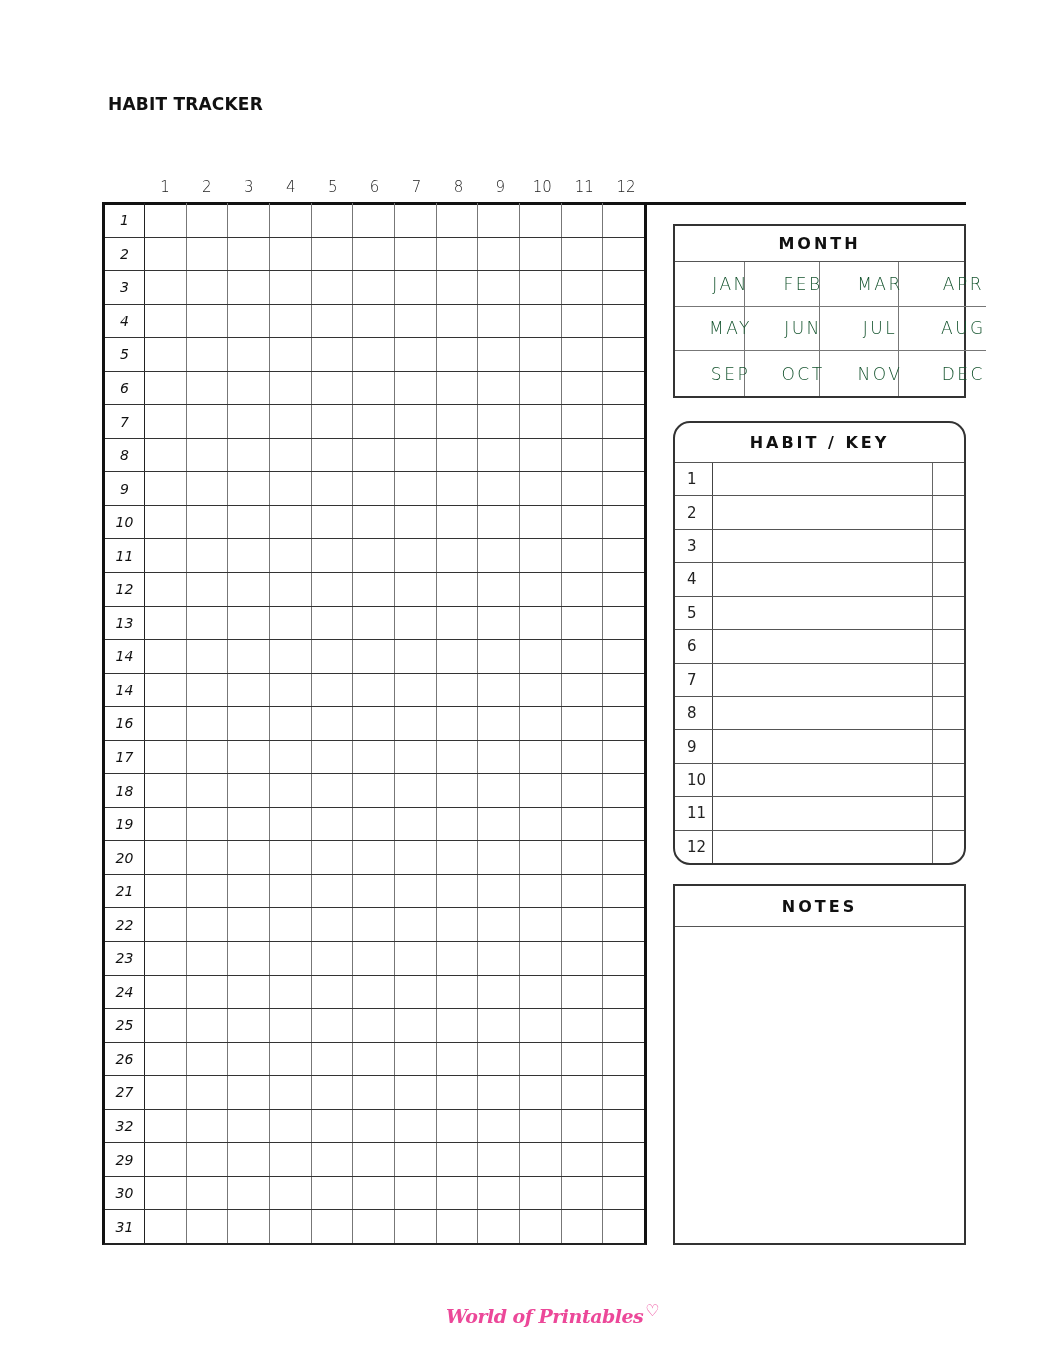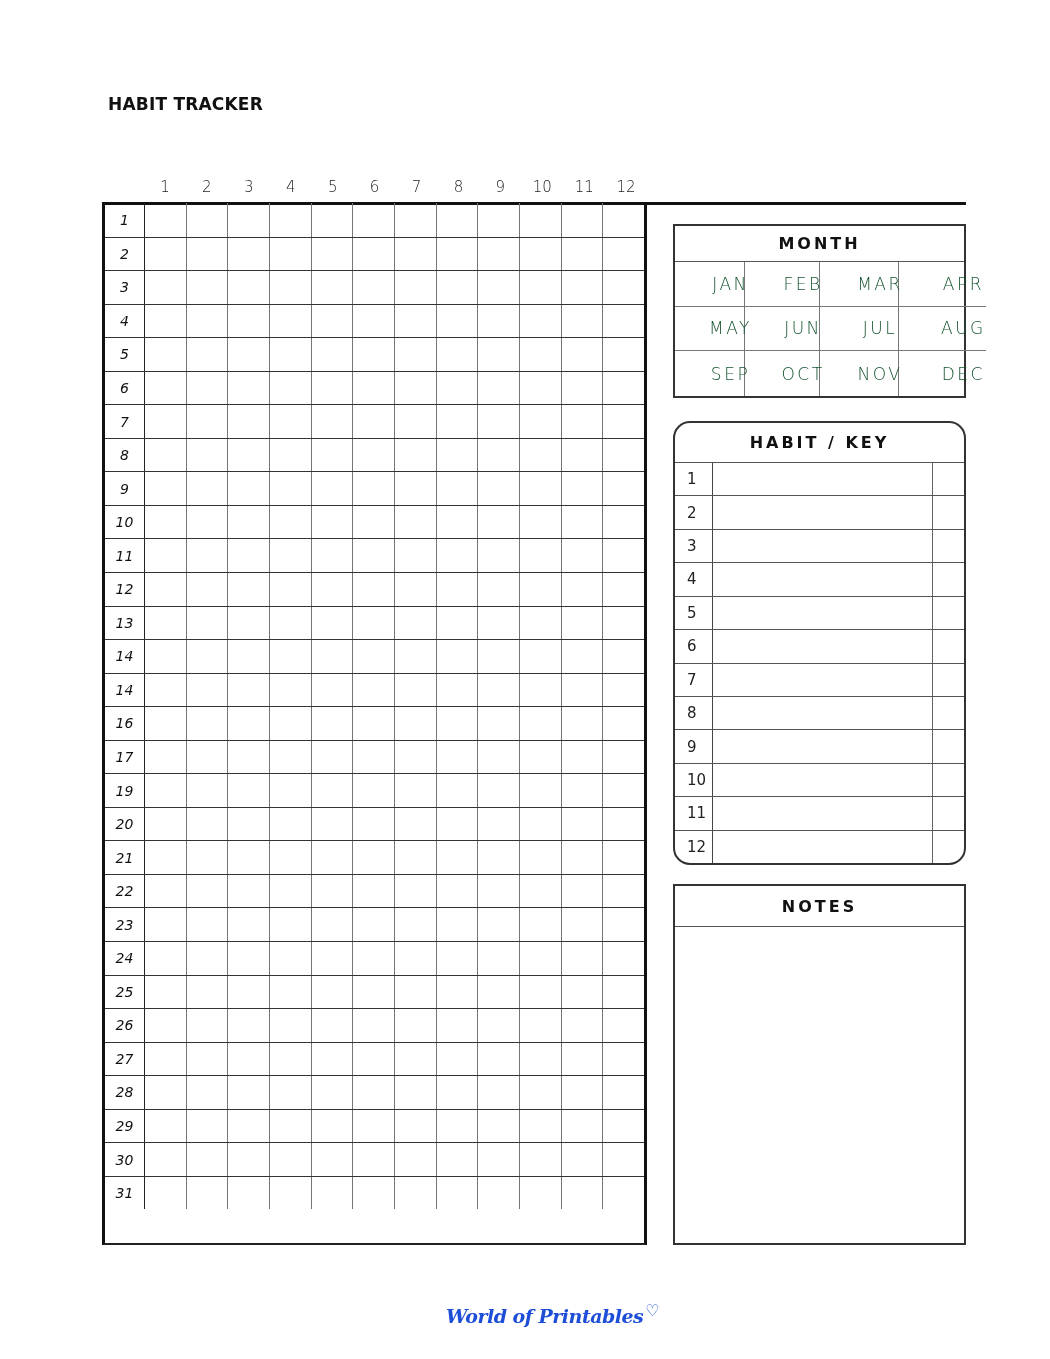--- a/index.html
+++ b/index.html
@@ -39,21 +39,21 @@
   .key-num { width: 38px; flex: 0 0 38px; display: flex; align-items: center; padding-left: 12px; box-sizing: border-box;
              font-size: 15px; color: #222; border-right: 1.5px solid #444; }
   .key-name { flex: 1; border-right: 1.5px solid #666; box-sizing: border-box; }
   .key-mark { width: 31px; flex: 0 0 31px; }
 
   .notes-box { top: 884px; height: 361px; }
   .notes-box .box-header { height: 41px; text-align: right; }
   .notes-area { height: calc(100% - 41px); }
 
   .footer-logo { position: absolute; left: 446px; top: 1305px; font-family: "DejaVu Serif", serif; font-style: italic;
-                 font-weight: bold; font-size: 19px; color: #1d4ed8; letter-spacing: -0.5px; }
+                 font-weight: bold; font-size: 19px; color: #ec4899; letter-spacing: -0.5px; }
   .footer-logo .heart { font-style: normal; font-weight: normal; font-size: 16px; position: relative; top: -7px; margin-left: 2px; }
 </style>
 </head>
 <body>
 
 <div class="title">HABIT TRACKER</div>
 
 <div class="col-headers" id="colHeaders">
     <span>1</span>
     <span>2</span>
@@ -320,20 +320,35 @@
       <div class="cell"></div>
       <div class="cell"></div>
       <div class="cell"></div>
       <div class="cell"></div>
       <div class="cell"></div>
       <div class="cell"></div>
       <div class="cell"></div>
       <div class="cell"></div>
     </div>
     <div class="grid-row">
+      <div class="row-label">18</div>
+      <div class="cell"></div>
+      <div class="cell"></div>
+      <div class="cell"></div>
+      <div class="cell"></div>
+      <div class="cell"></div>
+      <div class="cell"></div>
+      <div class="cell"></div>
+      <div class="cell"></div>
+      <div class="cell"></div>
+      <div class="cell"></div>
+      <div class="cell"></div>
+      <div class="cell"></div>
+    </div>
+    <div class="grid-row">
       <div class="row-label">19</div>
       <div class="cell"></div>
       <div class="cell"></div>
       <div class="cell"></div>
       <div class="cell"></div>
       <div class="cell"></div>
       <div class="cell"></div>
       <div class="cell"></div>
       <div class="cell"></div>
       <div class="cell"></div>
@@ -455,21 +470,21 @@
       <div class="cell"></div>
       <div class="cell"></div>
       <div class="cell"></div>
       <div class="cell"></div>
       <div class="cell"></div>
       <div class="cell"></div>
       <div class="cell"></div>
       <div class="cell"></div>
     </div>
     <div class="grid-row">
-      <div class="row-label">28</div>
+      <div class="row-label">32</div>
       <div class="cell"></div>
       <div class="cell"></div>
       <div class="cell"></div>
       <div class="cell"></div>
       <div class="cell"></div>
       <div class="cell"></div>
       <div class="cell"></div>
       <div class="cell"></div>
       <div class="cell"></div>
       <div class="cell"></div>

